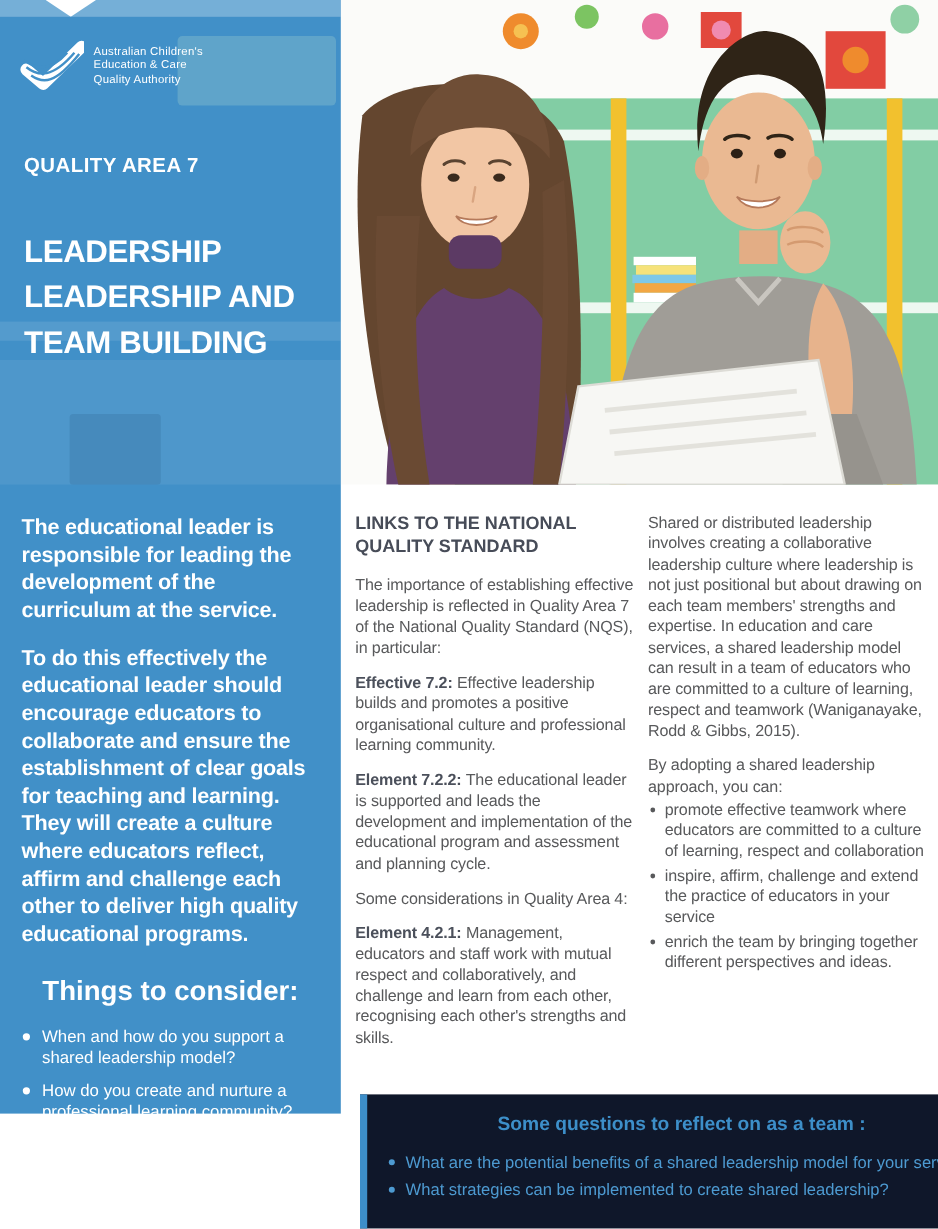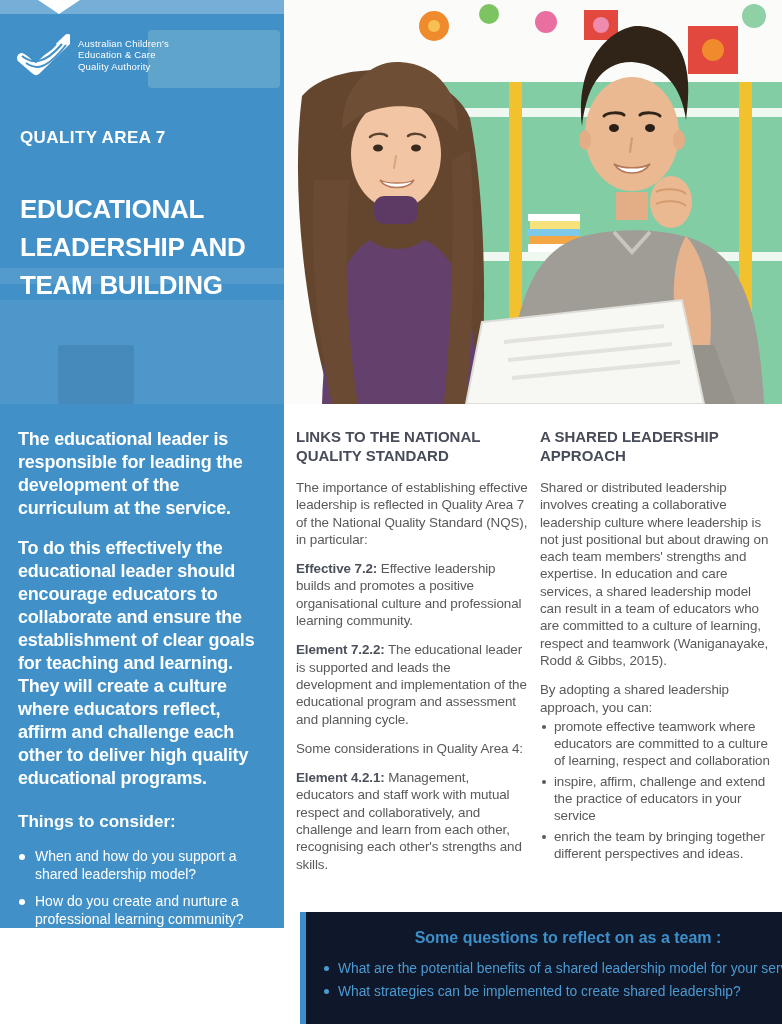--- a/index.html
+++ b/index.html
@@ -33,21 +33,21 @@
   }
   .main-title {
     position:absolute; left:20px; top:190px;
     font-size:26px; font-weight:bold; line-height:38px; letter-spacing:-.3px; white-space:nowrap;
   }
 
   .panel-body { position:absolute; left:0; top:404px; width:284px; padding:24px 18px 0 18px; }
   .panel-body p.lead {
     font-size:18px; font-weight:bold; line-height:23px; margin-bottom:17px; letter-spacing:-.2px;
   }
-  .things-heading { font-size:17px; font-weight:bold; margin:22px 0 16px 0; }
+  .things-heading { font-size:23px; font-weight:bold; margin:22px 0 16px 0;text-align:center; }
   .panel-bullets { list-style:none; }
   .panel-bullets li {
     position:relative; padding-left:17px; font-size:14px; line-height:17.5px; margin-bottom:10px;
   }
   .panel-bullets li::before {
     content:""; position:absolute; left:1px; top:6px; width:6px; height:6px;
     border-radius:50%; background:#ffffff;
   }
 
   
@@ -119,21 +119,21 @@
       <div class="logo-text">
         <div>Australian Children's</div>
         <div>Education &amp; Care</div>
         <div>Quality Authority</div>
       </div>
     </div>
 
     <div class="kicker">QUALITY AREA 7</div>
 
     <div class="main-title">
-      <div>EDUCATIONAL</div>
+      <div>LEADERSHIP</div>
       <div>LEADERSHIP AND</div>
       <div>TEAM BUILDING</div>
     </div>
 
     <div class="panel-body">
       <p class="lead">The educational leader is responsible for leading the development of the curriculum at the service.</p>
       <p class="lead">To do this effectively the educational leader should encourage educators to collaborate and ensure the establishment of clear goals for teaching and learning. They will create a culture where educators reflect, affirm and challenge each other to deliver high quality educational programs.</p>
       <div class="things-heading">Things to consider:</div>
       <ul class="panel-bullets">
         <li>When and how do you support a shared leadership model?</li>
@@ -229,21 +229,20 @@
   <div class="col col-mid">
     <h3>LINKS TO THE NATIONAL QUALITY STANDARD</h3>
     <p>The importance of establishing effective leadership is reflected in Quality Area 7 of the National Quality Standard (NQS), in particular:</p>
     <p><span class="b">Effective 7.2:</span><span> Effective leadership builds and promotes a positive organisational culture and professional learning community.</span></p>
     <p><span class="b">Element 7.2.2:</span><span> The educational leader is supported and leads the development and implementation of the educational program and assessment and planning cycle.</span></p>
     <p>Some considerations in Quality Area 4:</p>
     <p><span class="b">Element 4.2.1:</span><span> Management, educators and staff work with mutual respect and collaboratively, and challenge and learn from each other, recognising each other's strengths and skills.</span></p>
   </div>
 
   <div class="col col-right">
-    <h3>A SHARED LEADERSHIP APPROACH</h3>
     <p>Shared or distributed leadership involves creating a collaborative leadership culture where leadership is not just positional but about drawing on each team members' strengths and expertise. In education and care services, a shared leadership model can result in a team of educators who are committed to a culture of learning, respect and teamwork (Waniganayake, Rodd &amp; Gibbs, 2015).</p>
     <p style="margin-bottom:2px">By adopting a shared leadership approach, you can:</p>
     <ul>
       <li>promote effective teamwork where educators are committed to a culture of learning, respect and collaboration</li>
       <li>inspire, affirm, challenge and extend the practice of educators in your service</li>
       <li>enrich the team by bringing together different perspectives and ideas.</li>
     </ul>
   </div>
 
   <div class="reflect-box">

